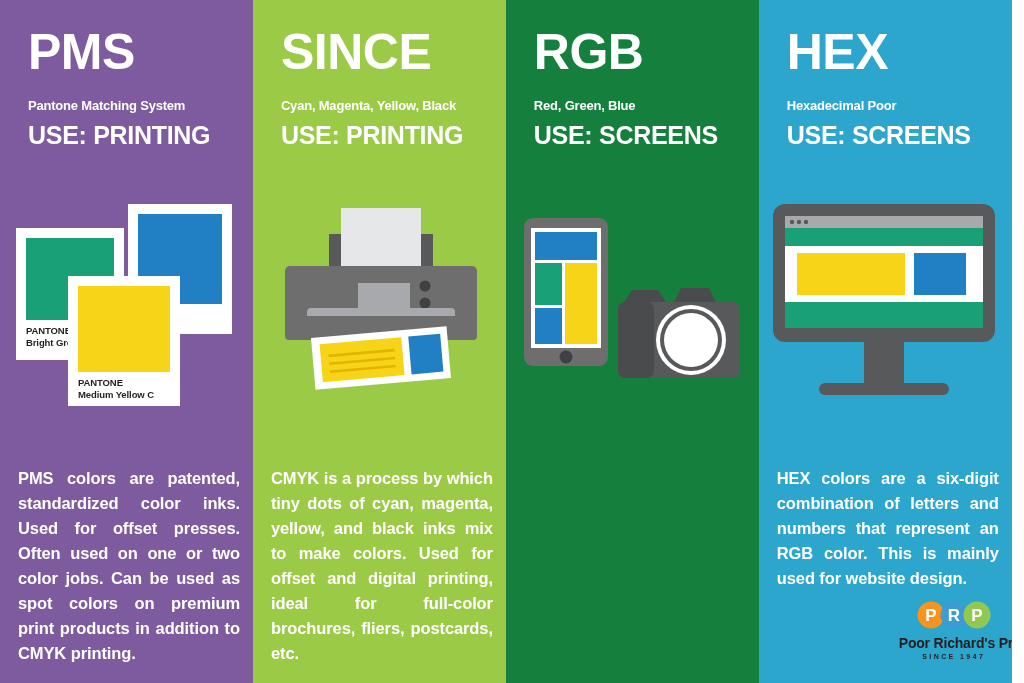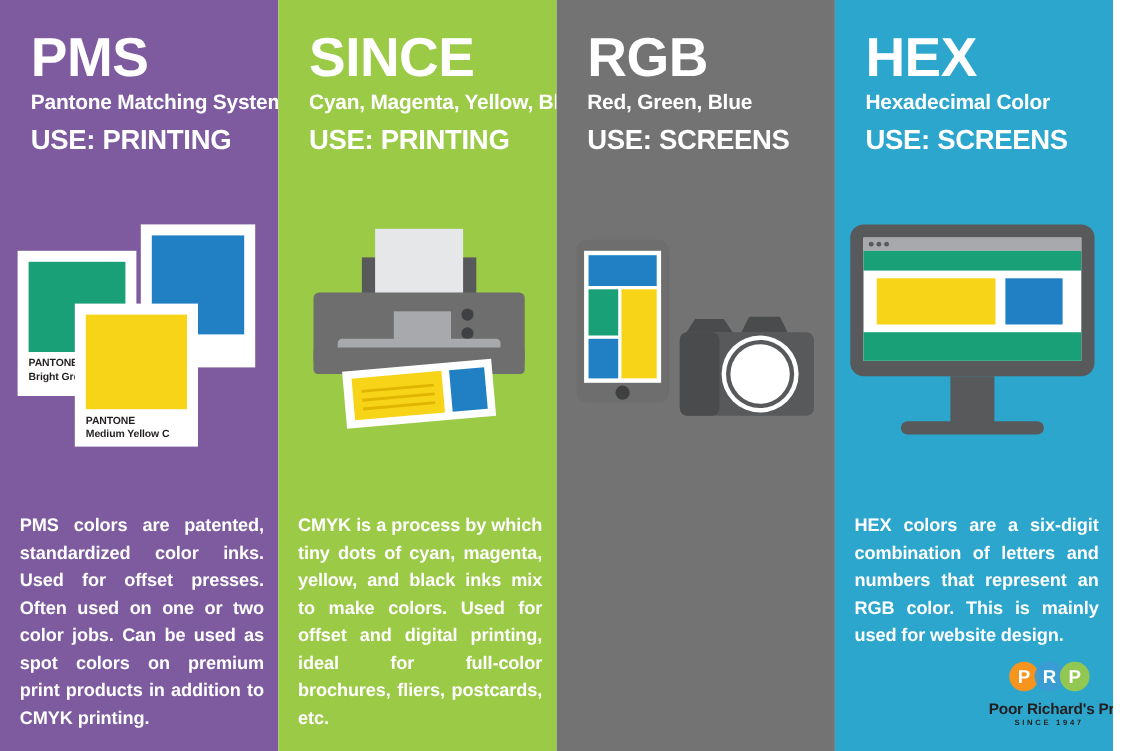--- a/index.html
+++ b/index.html
@@ -20,21 +20,21 @@
   }
   .panel {
     position: relative;
     width: 256px;
     height: 683px;
     box-sizing: border-box;
     overflow: hidden;
   }
   .panel-pms  { background: #7d5b9e; }
   .panel-cmyk { background: #9bca47; }
-  .panel-rgb  { background: #737373; }
+  .panel-rgb  { background: #15803d; }
   .panel-hex  { background: #2da6cd; padding-left: 27px; }
 
   
   .header {
     position: absolute;
     left: 28px;
     top: 26px;
     width: 216px;
   }
   .title {
@@ -43,23 +43,23 @@
     line-height: 52px;
     font-weight: bold;
     letter-spacing: -0.5px;
     margin: 0;
     font-family: "Liberation Sans", sans-serif;
   }
   .panel-cmyk .title,
   .panel-rgb  .title { font-size: 50px; }
   .subtitle {
     color: #ffffff;
-    font-size: 19px;
-    font-weight: bold;
-    margin-top: 5px;
+    font-size: 13px;
+    font-weight: bold;
+    margin-top: 20px;
     letter-spacing: -0.2px;
     white-space: nowrap;
   }
   .use-line {
     color: #ffffff;
     font-size: 25px;
     font-weight: bold;
     margin-top: 8px;
     letter-spacing: -0.3px;
     white-space: nowrap;
@@ -262,21 +262,21 @@
           <circle cx="185" cy="150" r="27" fill="#ffffff"></circle>
         </g>
       </svg>
     </div>
 
   </section>
 
   <section class="panel panel-hex">
     <div class="header">
       <div class="title">HEX</div>
-      <div class="subtitle">Hexadecimal Color</div>
+      <div class="subtitle">Hexadecimal Poor</div>
       <div class="use-line">USE: SCREENS</div>
     </div>
 
     <div class="art">
       <svg class="monitor" viewBox="0 0 256 240">
 
         <rect x="14" y="14" width="222" height="138" rx="12" fill="#58595b"></rect>
 
         <rect x="26" y="26" width="198" height="112" fill="#ffffff"></rect>
 

